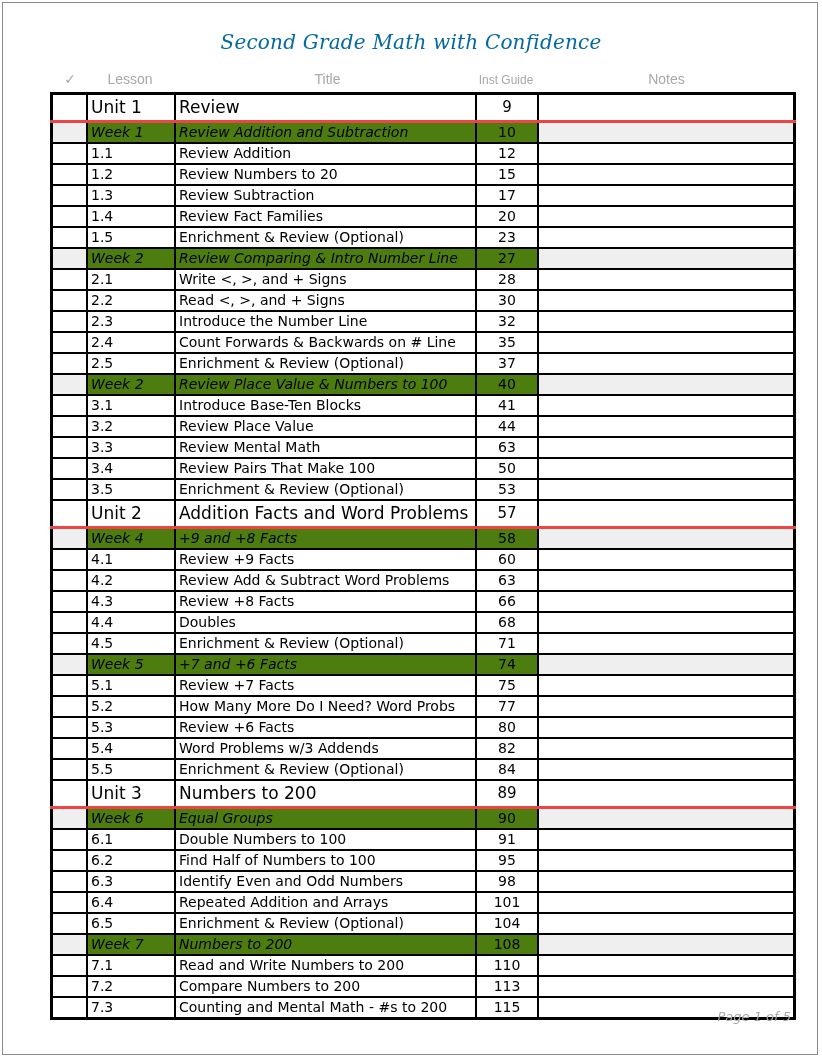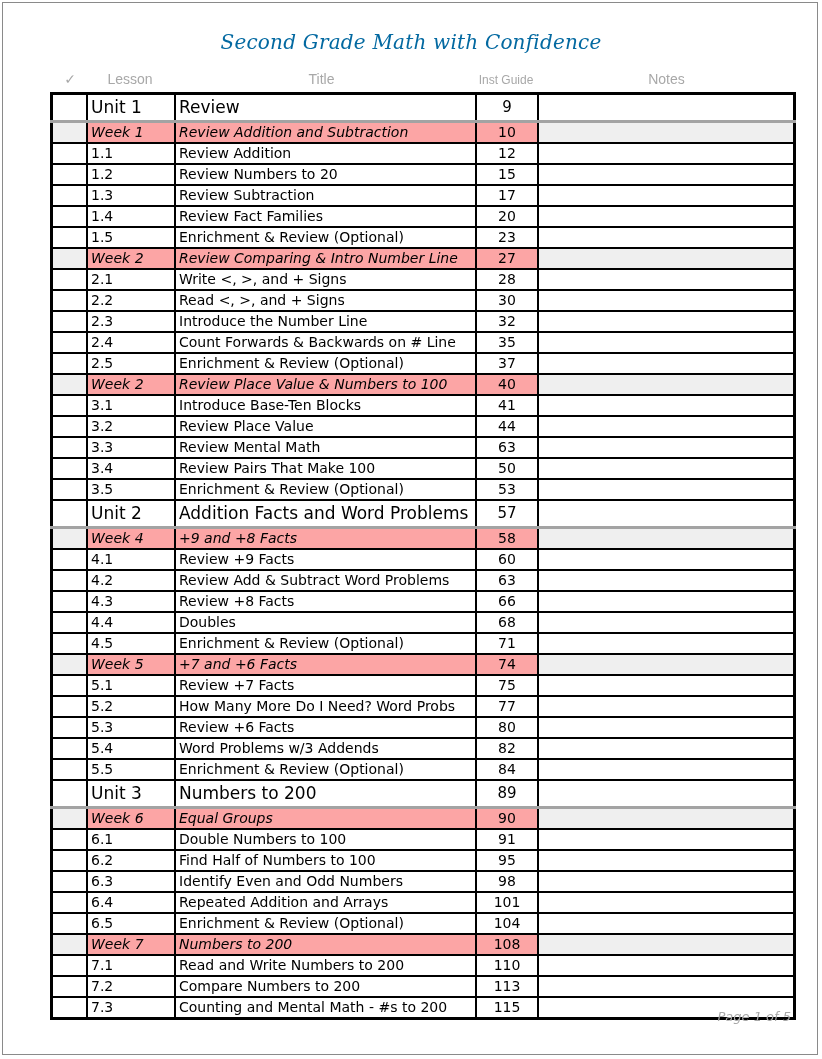--- a/index.html
+++ b/index.html
@@ -13,43 +13,43 @@
     font-family: "DejaVu Serif", serif; font-style: italic; font-size: 20px;
     color: #0369a1; letter-spacing: 0.2px;
   }
   .col-headers {
     position: absolute; top: 71px; left: 50px; width: 745px; height: 18px;
     font-family: "Liberation Sans", sans-serif; color: #a8a8a8; font-size: 14px;
   }
   .col-headers span { position: absolute; top: 0; text-align: center; }
   .h-check { left: 8px; width: 24px; font-size: 14px; }
   .h-lesson { left: 35px; width: 90px; }
-  .h-title { left: 121px; width: 301px; }
+  .h-title { left: 127px; width: 301px; }
   .h-guide { left: 424px; width: 64px; font-size: 12px; top: 2px !important; }
   .h-notes { left: 488px; width: 257px; }
 
   table.toc {
     position: absolute; left: 50px; top: 92px; width: 746px;
     border-collapse: collapse; border: 3px solid #000;
     font-family: "DejaVu Sans", sans-serif; font-size: 14px; color: #000;
     table-layout: fixed;
   }
   table.toc td {
     border-left: 2px solid #000; border-right: 2px solid #000;
     border-bottom: 2px solid #000; padding: 0 0 0 3px; height: 19px;
     line-height: 19px; white-space: nowrap; overflow: hidden;
   }
   table.toc td.c-check { width: 30px; }
   table.toc td.c-lesson { width: 83px; }
   table.toc td.c-title { width: 296px; }
   table.toc td.c-guide { width: 60px; text-align: center; padding-left: 0; }
   table.toc td.c-notes { }
-  tr.unit td { height: 25px; line-height: 25px; font-size: 17px; border-bottom: 3px solid #a3a3a3; }
+  tr.unit td { height: 25px; line-height: 25px; font-size: 17px; border-bottom: 3px solid #ef4444; }
   tr.unit td.c-guide { font-size: 15px; }
-  tr.week td { background: #fca5a5; font-style: italic; }
+  tr.week td { background: #4d7c0f; font-style: italic; }
   tr.week td.c-guide { font-style: normal; }
   tr.week td.c-check, tr.week td.c-notes { background: #efefef; }
   .footer {
     position: absolute; right: 31px; top: 1009px;
     font-family: "DejaVu Sans", sans-serif; font-style: italic; font-size: 13px; color: #a8a8a8;
   }
 </style>
 </head>
 <body>
 

